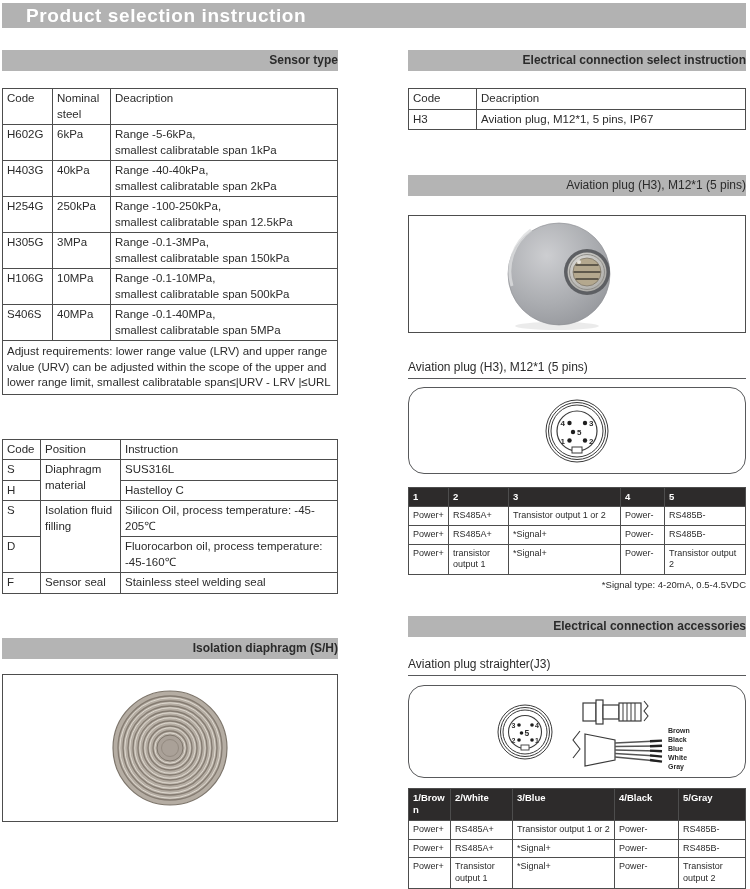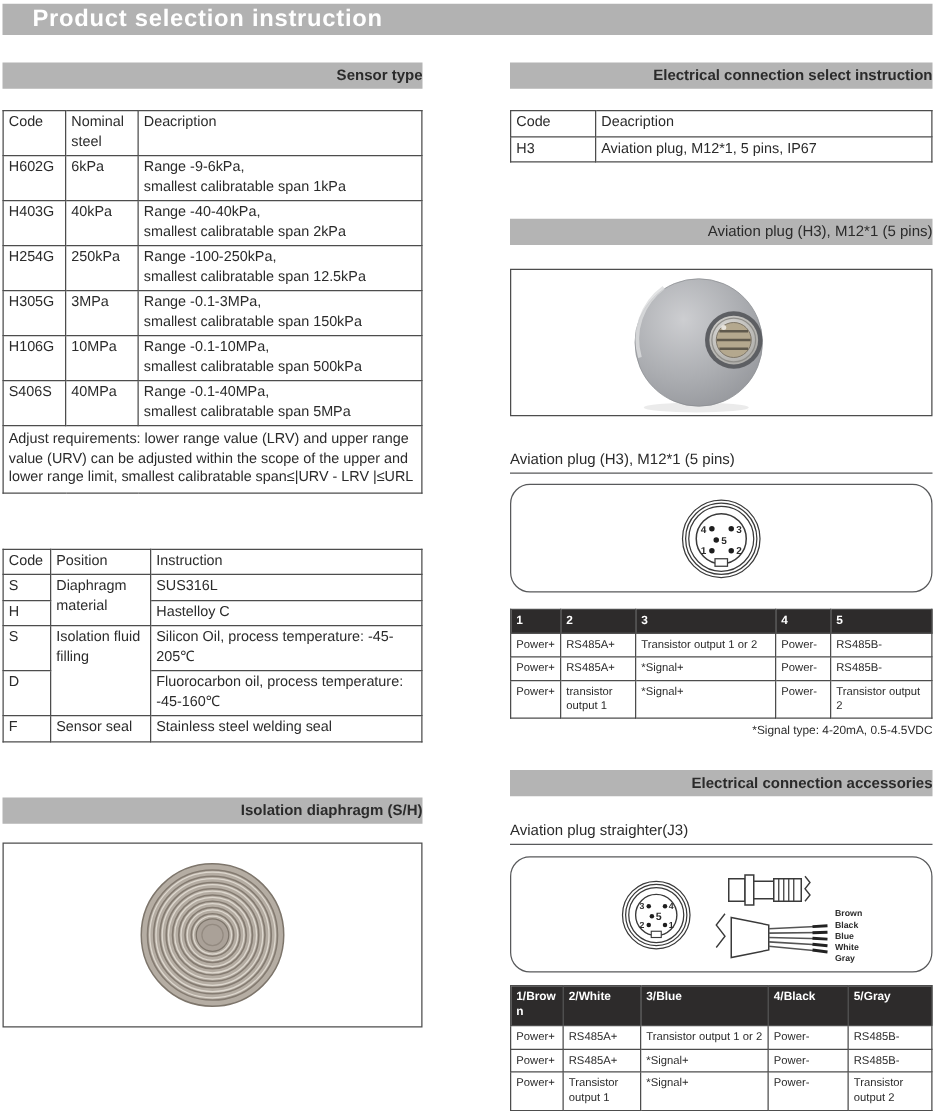--- a/index.html
+++ b/index.html
@@ -73,21 +73,21 @@
         </colgroup>
       <tbody>
           <tr>
         <th>Code</th>
         <th>Nominal steel</th>
         <th>Deacription</th>
       </tr>
       <tr>
         <td>H602G</td>
         <td>6kPa</td>
-        <td class="pre">Range -9-6kPa,
+        <td class="pre">Range -5-6kPa,
 smallest calibratable span 1kPa</td>
       </tr>
       <tr>
         <td>H403G</td>
         <td>40kPa</td>
         <td class="pre">Range -40-40kPa,
 smallest calibratable span 2kPa</td>
       </tr>
       <tr>
         <td>H254G</td>

